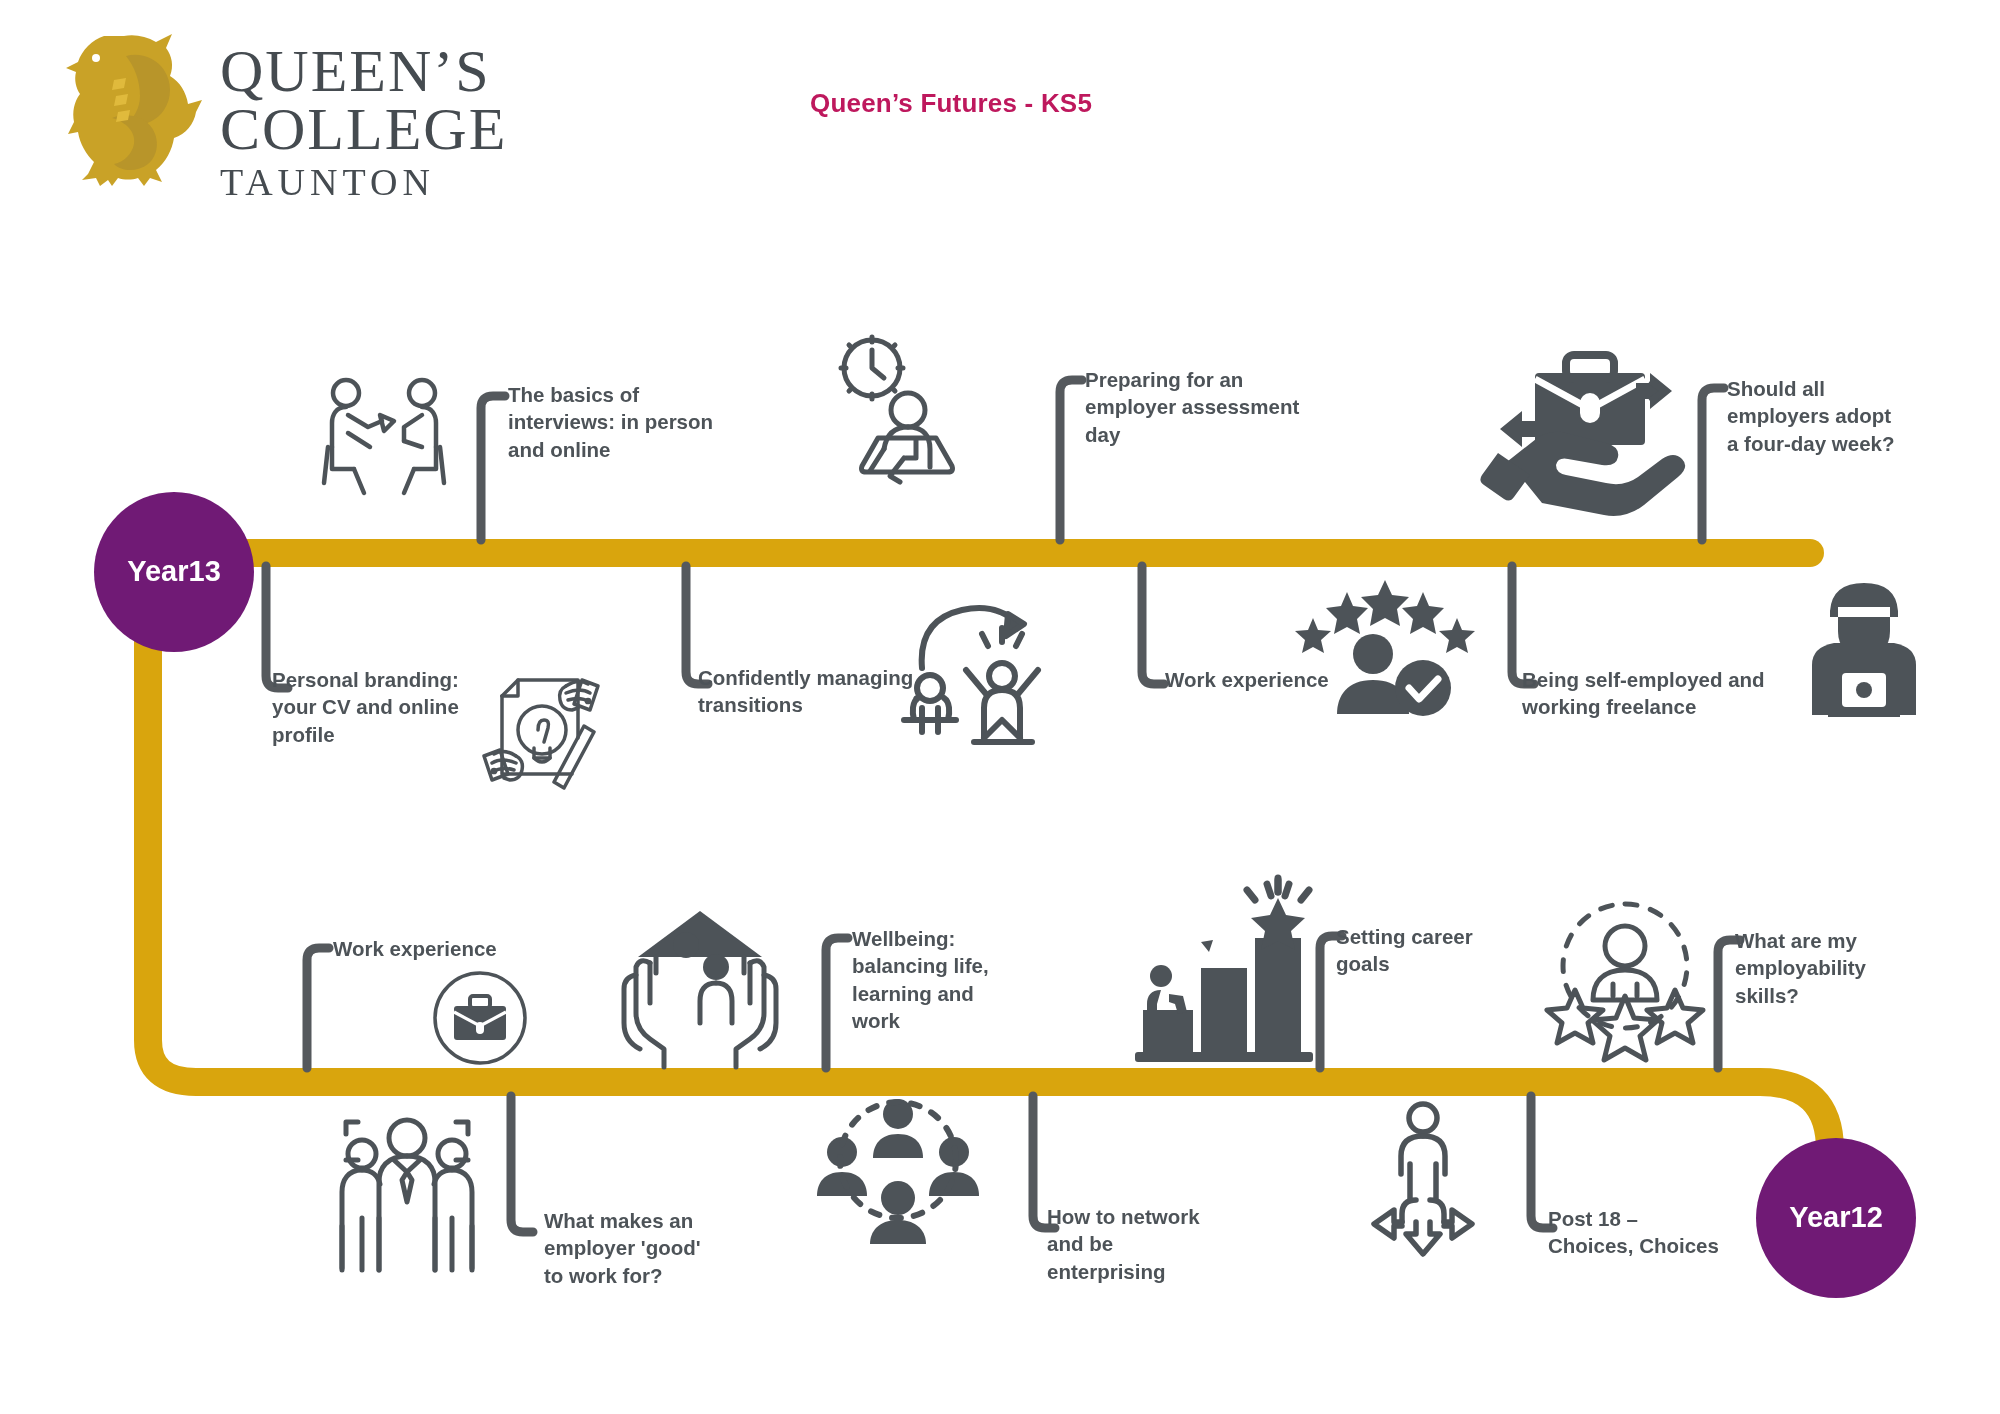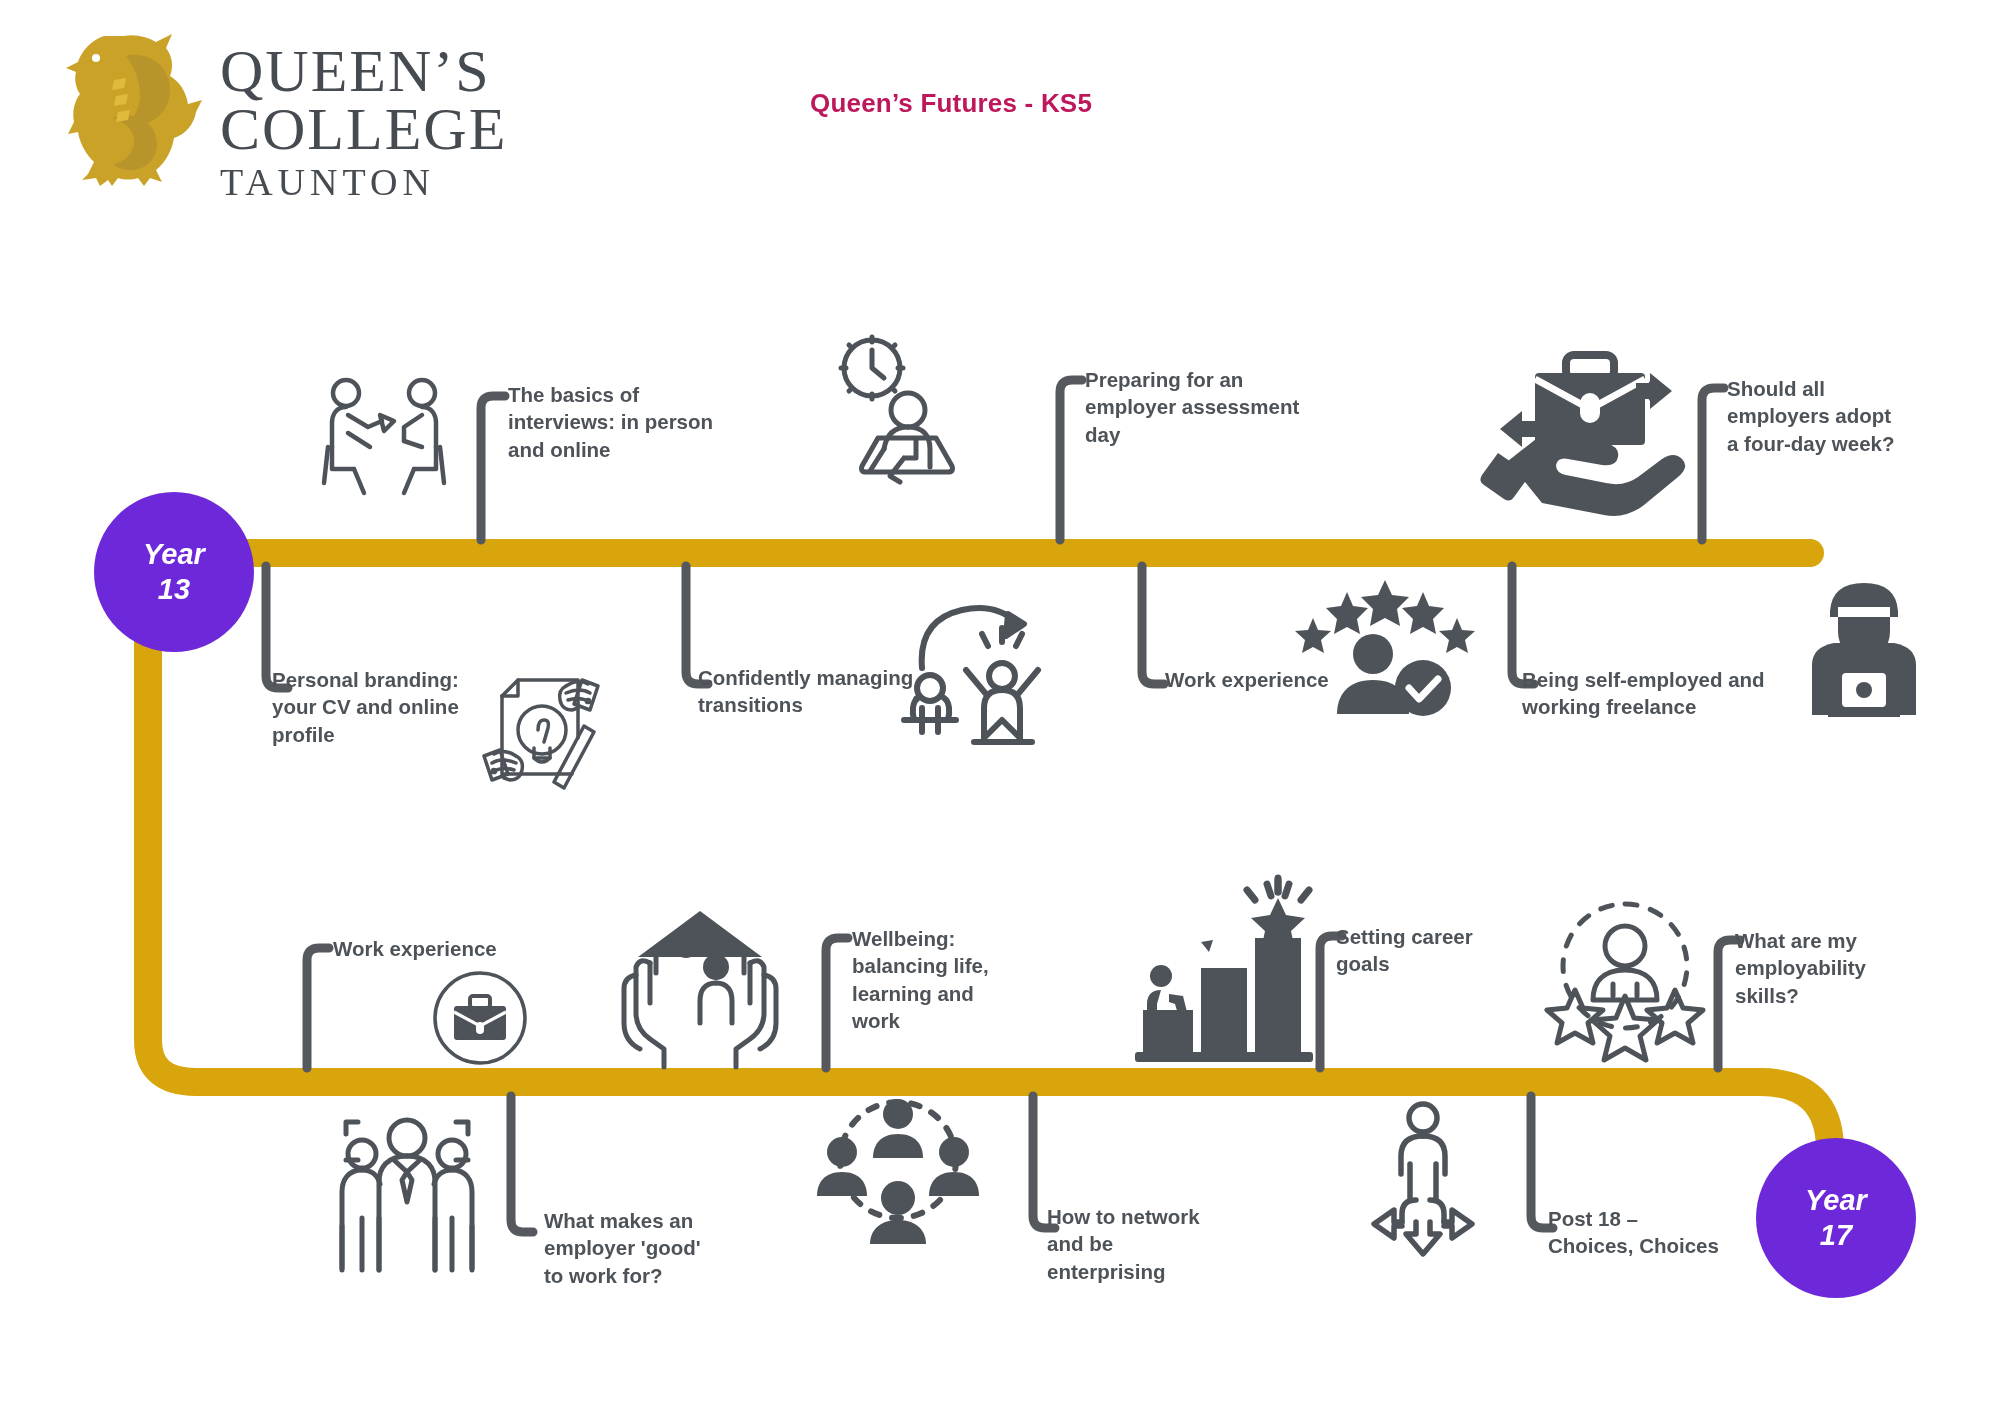--- a/index.html
+++ b/index.html
@@ -24,24 +24,24 @@
     position: absolute; left: 810px; top: 88px;
     font-size: 26px; font-weight: bold; color: #be185d; letter-spacing: .2px;
   }
 
   
   #pathsvg { position: absolute; left: 0; top: 0; width: 2000px; height: 1414px; }
 
   
   .year-bubble {
     position: absolute; border-radius: 50%;
-    background: #6d28d9; color: #fff;
-    display: flex; flex-direction: column;
+    background: #701a75; color: #fff;
+    display: flex; flex-direction: row;
     align-items: center; justify-content: center;
-    font-weight: bold; line-height: 1.22; font-style: italic;
+    font-weight: bold; line-height: 1.22;
   }
   #year13 { left: 94px; top: 492px; width: 160px; height: 160px; font-size: 29px; }
   #year12 { left: 1756px; top: 1138px; width: 160px; height: 160px; font-size: 29px; }
 
   
   .label {
     position: absolute; color: #4d5358;
     font-size: 20.5px; font-weight: bold; line-height: 1.33;
   }
 
@@ -124,21 +124,21 @@
 
     <path d="M 1718 1068 L 1718 952 Q 1718 940 1730 940 L 1740 940" stroke="#55595d" stroke-width="9" fill="none" stroke-linecap="round"></path>
   </svg>
 
   <div class="year-bubble" id="year13">
     <span>Year</span>
     <span>13</span>
   </div>
   <div class="year-bubble" id="year12">
     <span>Year</span>
-    <span>17</span>
+    <span>12</span>
   </div>
 
   <div class="label" style="left:508px;  top:381px;  width:240px;">The basics of<br>interviews: in person<br>and online</div>
   <div class="label" style="left:272px;  top:666px;  width:220px;">Personal branding:<br>your CV and online<br>profile</div>
   <div class="label" style="left:1085px; top:366px;  width:260px;">Preparing for an<br>employer assessment<br>day</div>
   <div class="label" style="left:692px;  top:664px;  width:250px;margin-left:6px;">Confidently managing<br>transitions</div>
   <div class="label" style="left:1165px; top:666px;  width:200px;">Work experience</div>
   <div class="label" style="left:1522px; top:666px;  width:280px;">Being self-employed and<br>working freelance</div>
   <div class="label" style="left:1727px; top:375px;  width:210px;">Should all<br>employers adopt<br>a four-day week?</div>
 

